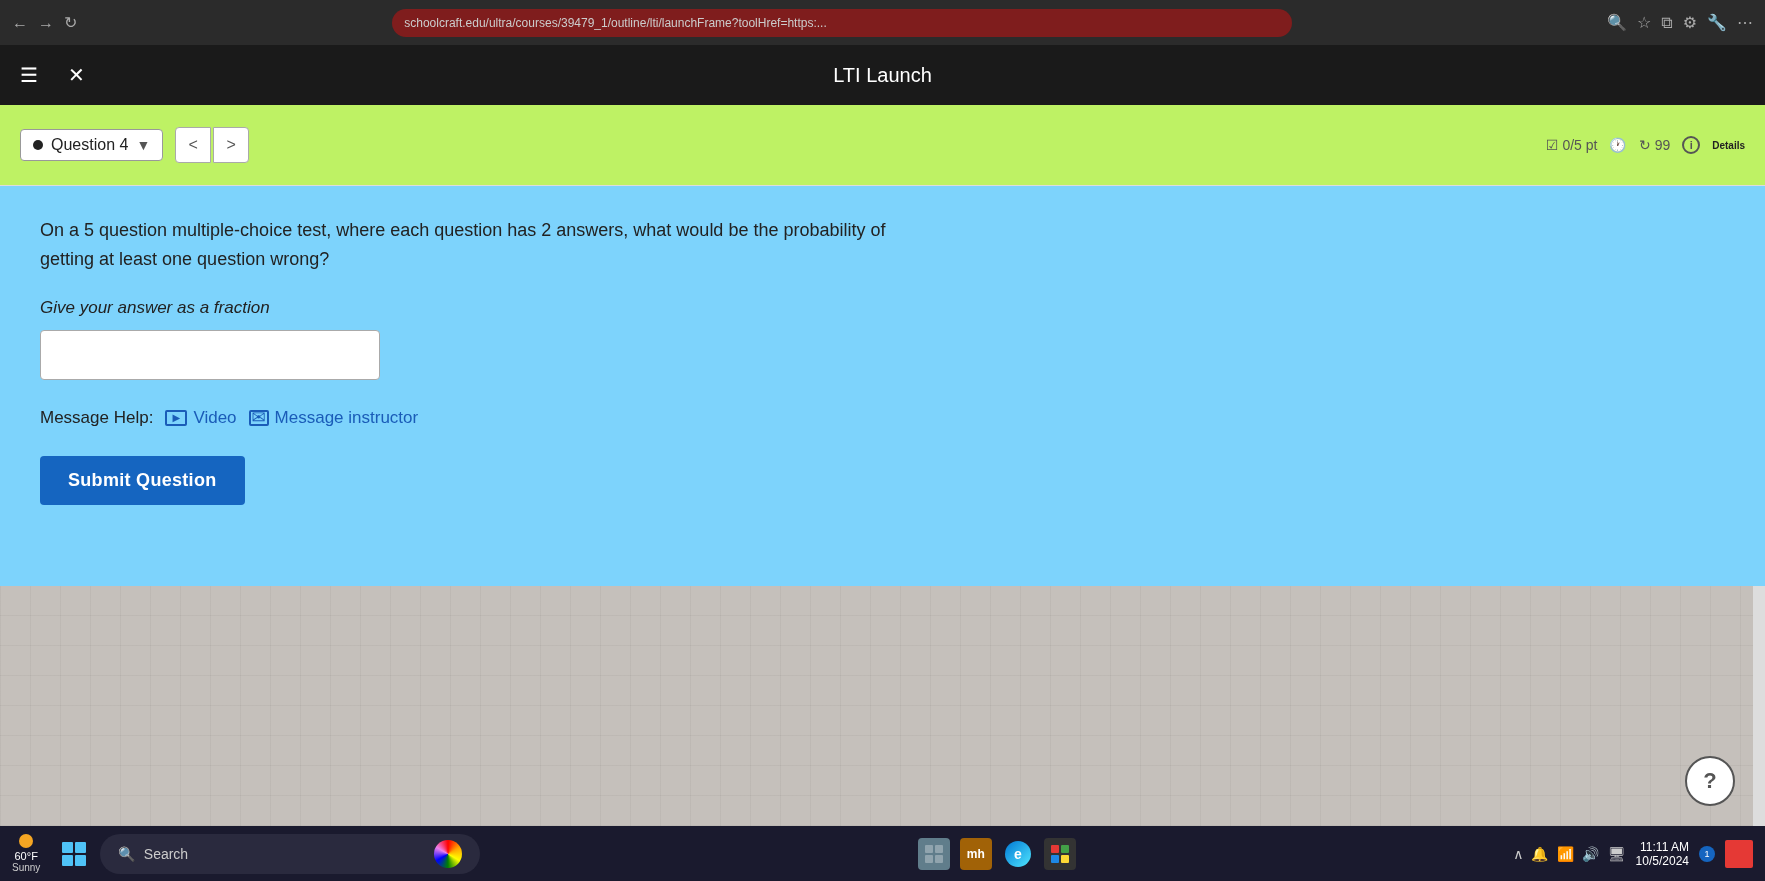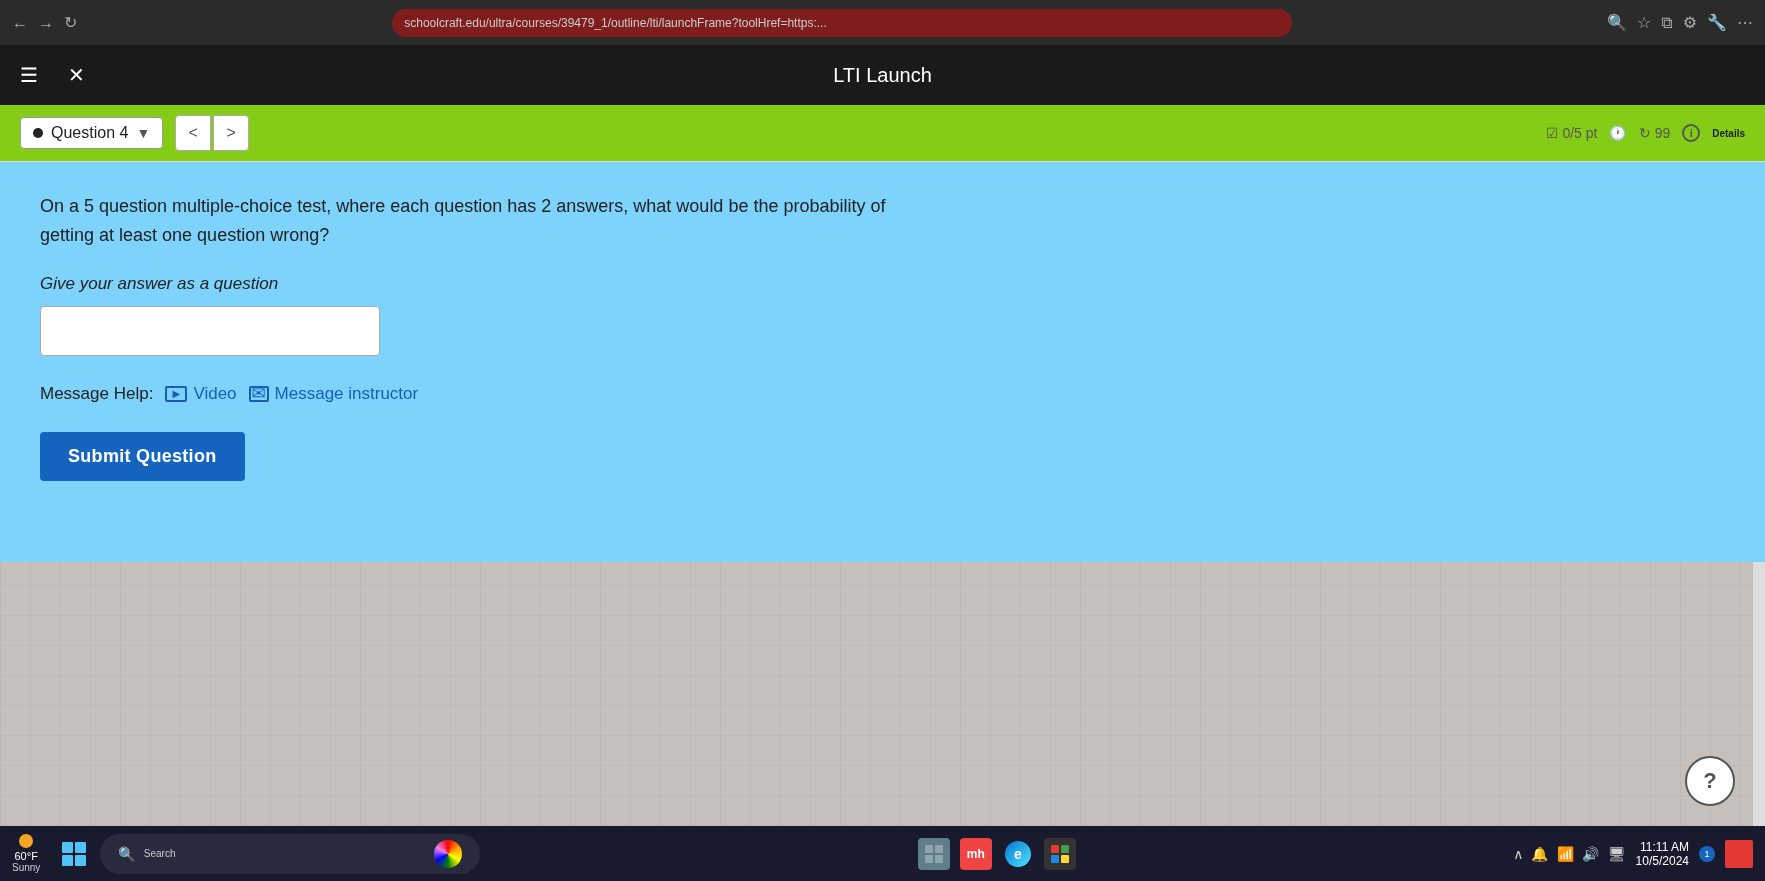--- a/index.html
+++ b/index.html
@@ -87,24 +87,24 @@
 
     .close-icon {
       color: white;
       font-size: 20px;
       cursor: pointer;
       margin-left: 10px;
     }
 
     
     .question-nav {
-      background: #84cc16;
-      display: flex;
-      align-items: center;
-      padding: 10px 20px;
+      background: #bef264;
+      display: flex;
+      align-items: center;
+      padding: 22px 20px;
       gap: 12px;
       border-bottom: 1px solid #ddd;
     }
 
     .question-selector {
       display: flex;
       align-items: center;
       gap: 8px;
       border: 1px solid #999;
       border-radius: 4px;
@@ -430,21 +430,21 @@
       cursor: pointer;
     }
 
     .search-icon-tb {
       color: #aaa;
       font-size: 14px;
     }
 
     .search-text-tb {
       color: #ccc;
-      font-size: 10px;
+      font-size: 14px;
     }
 
     .taskbar-center {
       flex: 1;
       display: flex;
       align-items: center;
       justify-content: center;
       gap: 6px;
     }
 
@@ -611,21 +611,21 @@
         <div class="info-circle">i</div>
         <div class="details-btn">
           <span>Details</span>
         </div>
       </div>
     </div>
 
     <div class="question-content">
       <p class="question-text">On a 5 question multiple-choice test, where each question has 2 answers, what would be the probability of getting at least one question wrong?</p>
 
-      <p class="answer-label">Give your answer as a question</p>
+      <p class="answer-label">Give your answer as a fraction</p>
 
       <input type="text" class="answer-input" placeholder="" style="">
 
       <div class="question-help">
         <span class="help-label">Message Help:</span>
         <a class="help-link">
           <span class="video-icon">▶</span>
           <span>Video</span>
         </a>
         <a class="help-link">
@@ -676,21 +676,21 @@
       <div class="taskbar-app-icon" style="background:#607d8b;">
         <div class="grid-icon">
           <div class="grid-cell" style="background:#90a4ae;"></div>
           <div class="grid-cell" style="background:#90a4ae;"></div>
           <div class="grid-cell" style="background:#90a4ae;"></div>
           <div class="grid-cell" style="background:#90a4ae;"></div>
         </div>
       </div>
     </div>
     <div class="taskbar-icon">
-      <div class="taskbar-app-icon" style="background:#ef4444;">
+      <div class="taskbar-app-icon" style="background:#a16207;">
         <span style="color:white;font-size:12px;font-weight:bold;">mh</span>
       </div>
     </div>
     <div class="taskbar-icon">
       <div class="edge-icon">e</div>
     </div>
     <div class="taskbar-icon">
       <div class="taskbar-app-icon" style="background:#333;">
         <div class="grid-icon">
           <div class="grid-cell" style="background:#e53935;"></div>

